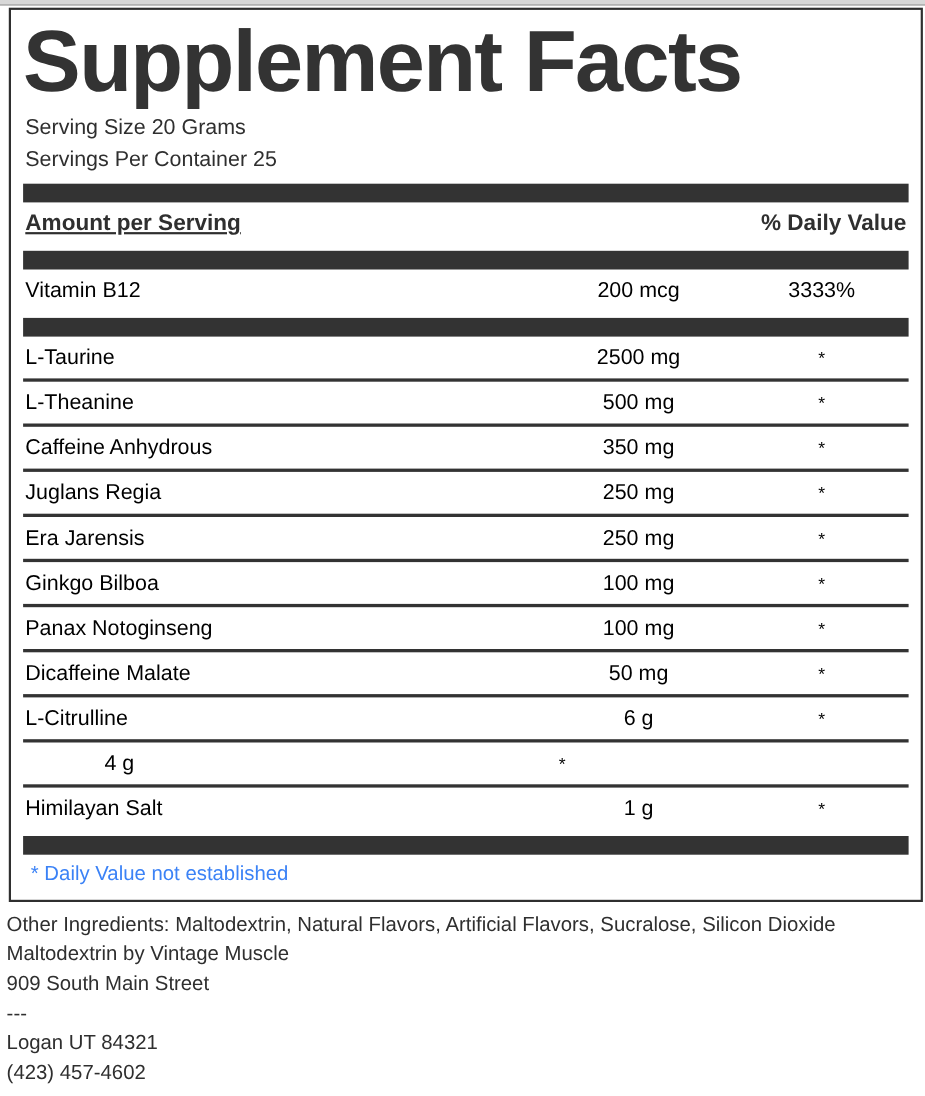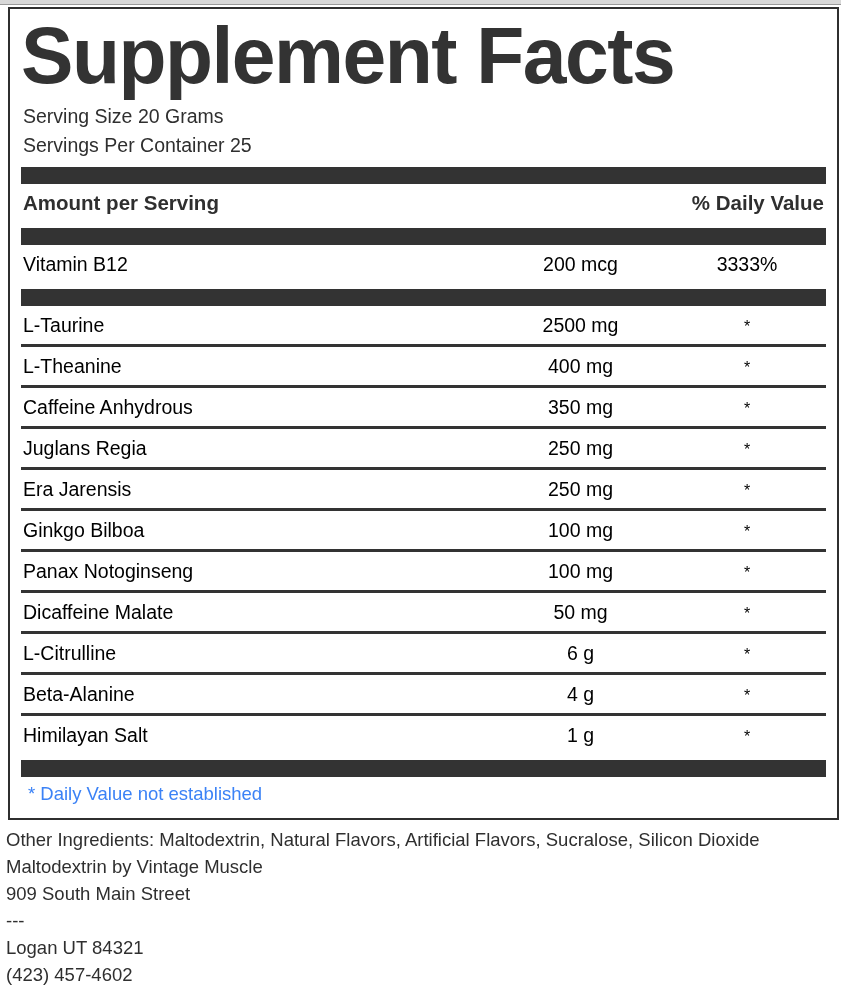--- a/index.html
+++ b/index.html
@@ -77,21 +77,21 @@
   .head-row {
     display: flex;
     align-items: baseline;
     font-size: 20.5px;
     font-weight: bold;
     color: #2f2f2f;
     height: 38px;
     line-height: 38px;
     padding: 0 2px;
   }
-  .head-row .head-left { flex: 1 1 auto; }
+  .head-row .head-left { flex: 1 1 auto; text-decoration: underline; }
   .head-row .head-right { flex: 0 0 auto; }
 
   
   .row {
     display: flex;
     align-items: baseline;
     height: 38px;
     line-height: 38px;
     font-size: 19.5px;
     color: #000000;
@@ -175,21 +175,21 @@
   <div>
     <div class="row">
       <div class="c-name">L-Taurine</div>
       <div class="c-amount">2500 mg</div>
       <div class="c-dv star">*</div>
     </div>
     <div class="bar-thin"></div>
 
     <div class="row">
       <div class="c-name">L-Theanine</div>
-      <div class="c-amount">400 mg</div>
+      <div class="c-amount">500 mg</div>
       <div class="c-dv star">*</div>
     </div>
     <div class="bar-thin"></div>
 
     <div class="row">
       <div class="c-name">Caffeine Anhydrous</div>
       <div class="c-amount">350 mg</div>
       <div class="c-dv star">*</div>
     </div>
     <div class="bar-thin"></div>
@@ -230,21 +230,20 @@
     <div class="bar-thin"></div>
 
     <div class="row">
       <div class="c-name">L-Citrulline</div>
       <div class="c-amount">6 g</div>
       <div class="c-dv star">*</div>
     </div>
     <div class="bar-thin"></div>
 
     <div class="row">
-      <div class="c-name">Beta-Alanine</div>
       <div class="c-amount">4 g</div>
       <div class="c-dv star">*</div>
     </div>
     <div class="bar-thin"></div>
 
     <div class="row">
       <div class="c-name">Himilayan Salt</div>
       <div class="c-amount">1 g</div>
       <div class="c-dv star">*</div>
     </div>

